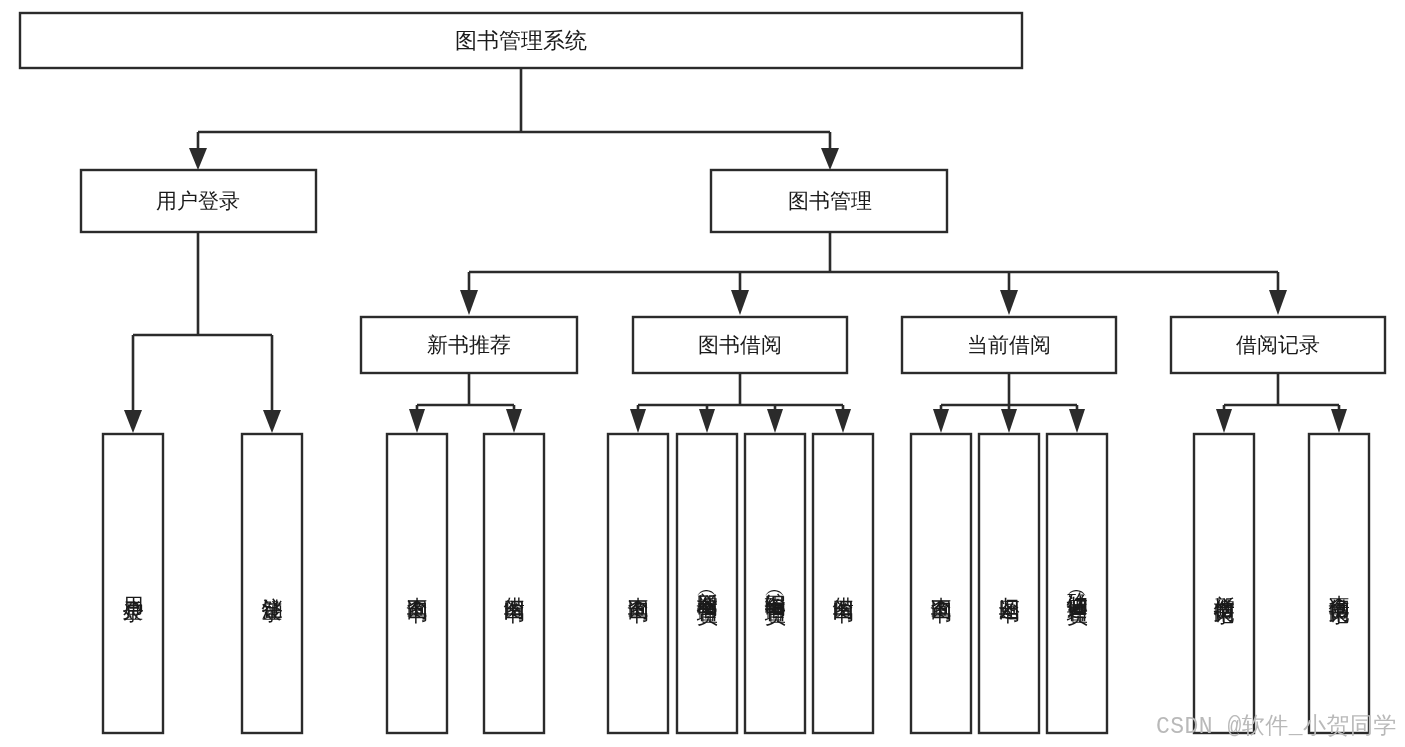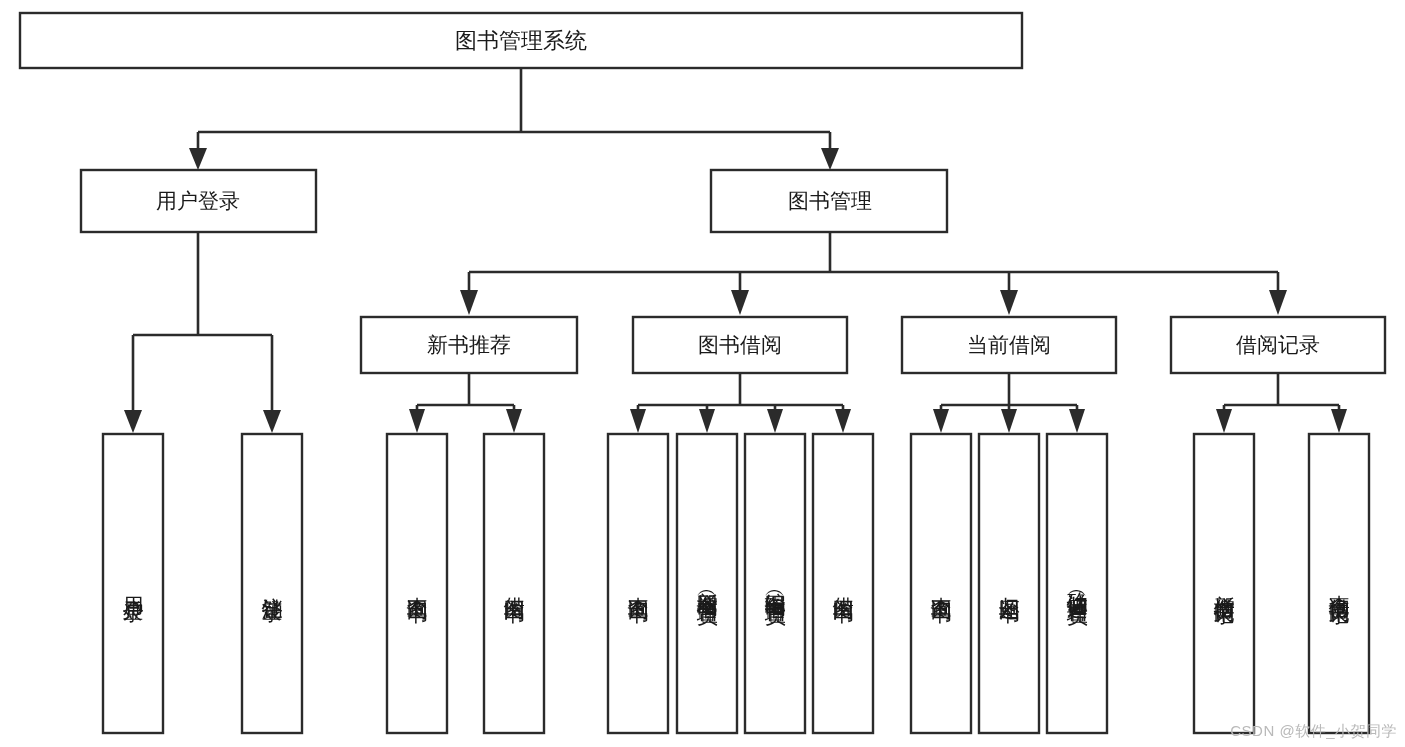--- a/index.html
+++ b/index.html
@@ -65,22 +65,22 @@
     line-height: 1.06;
     letter-spacing: 2px;
     color: #1a1a1a;
     white-space: nowrap;
     pointer-events: none;
   }
   .watermark {
     position: absolute;
     right: 8px;
     bottom: 6px;
-    font-family: Liberation Sans, sans-serif;
-    font-size: 15px;
+    font-family: Liberation Mono, monospace;
+    font-size: 23px;
     color: #b9b9b9;
     letter-spacing: 0.5px;
     white-space: nowrap;
     margin-left: 40px;
   }
 </style>
 </head>
 <body>
 
 <div id="diagram-root">

